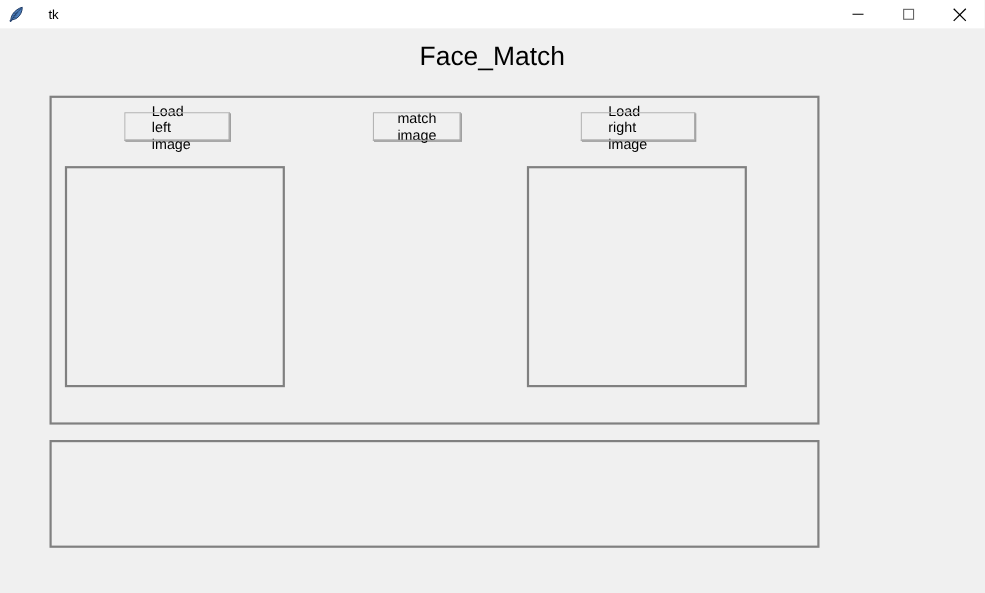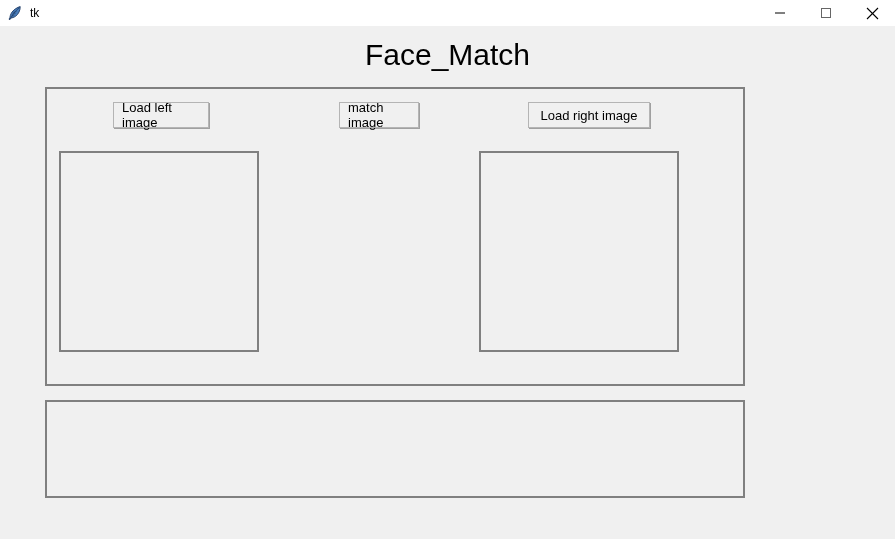--- a/index.html
+++ b/index.html
@@ -28,21 +28,21 @@
     width: 22px;
     height: 22px;
     margin-left: 4px;
     display: flex;
     align-items: center;
     justify-content: center;
   }
   .tb-title {
     font-size: 12px;
     color: #000000;
-    margin-left: 4px;
+    margin-left: 18px;
     line-height: 26px;
   }
   .tb-controls {
     position: absolute;
     right: 0; top: 0;
     height: 26px;
     display: flex;
   }
   .tb-btn {
     width: 46px;
@@ -61,21 +61,21 @@
     height: 513px;
     background: #f0f0f0;
   }
 
   .app-title {
     position: absolute;
     left: 0;
     top: 12px;
     width: 895px;
     text-align: center;
-    font-size: 30px;
+    font-size: 24px;
     color: #000000;
     font-family: "Liberation Sans", sans-serif;
   }
 
   
   .frame {
     position: absolute;
     border: 2px solid #808080;
     background: #f0f0f0;
     box-sizing: border-box;
@@ -103,28 +103,28 @@
     border-right: 1px solid #696969;
     border-bottom: 1px solid #696969;
     box-shadow: 1px 1px 0 0 #a0a0a0;
     box-sizing: border-box;
     font-family: "Liberation Sans", sans-serif;
     font-size: 13px;
     color: #000000;
     display: flex;
     align-items: center;
     justify-content: center;
-    padding: 0 8px;
+    padding: 0 24px;
     cursor: default;
     outline: 1px solid #b4b4b4;
     outline-offset: -1px;
   }
   .btn-load-left  { left: 66px;  top: 13px; width: 96px; }
   .btn-match      { left: 292px; top: 13px; width: 80px; }
-  .btn-load-right { left: 481px; top: 13px; width: 122px; text-align: center; }
+  .btn-load-right { left: 481px; top: 13px; width: 104px; }
 
   
   .imgbox {
     position: absolute;
     border: 2px solid #808080;
     background: #f0f0f0;
     box-sizing: border-box;
     top: 62px;
     width: 200px;
     height: 201px;

